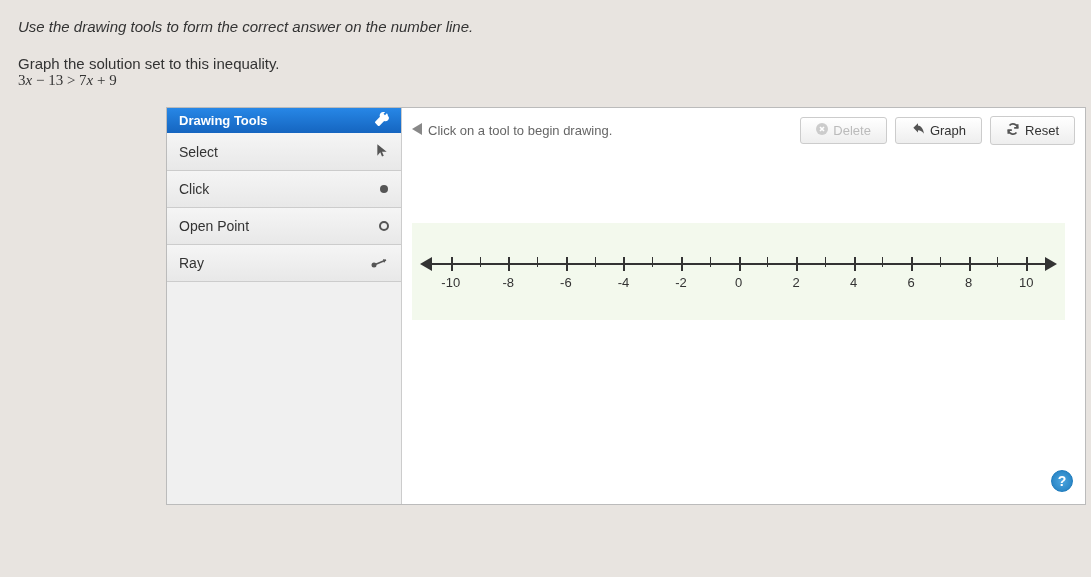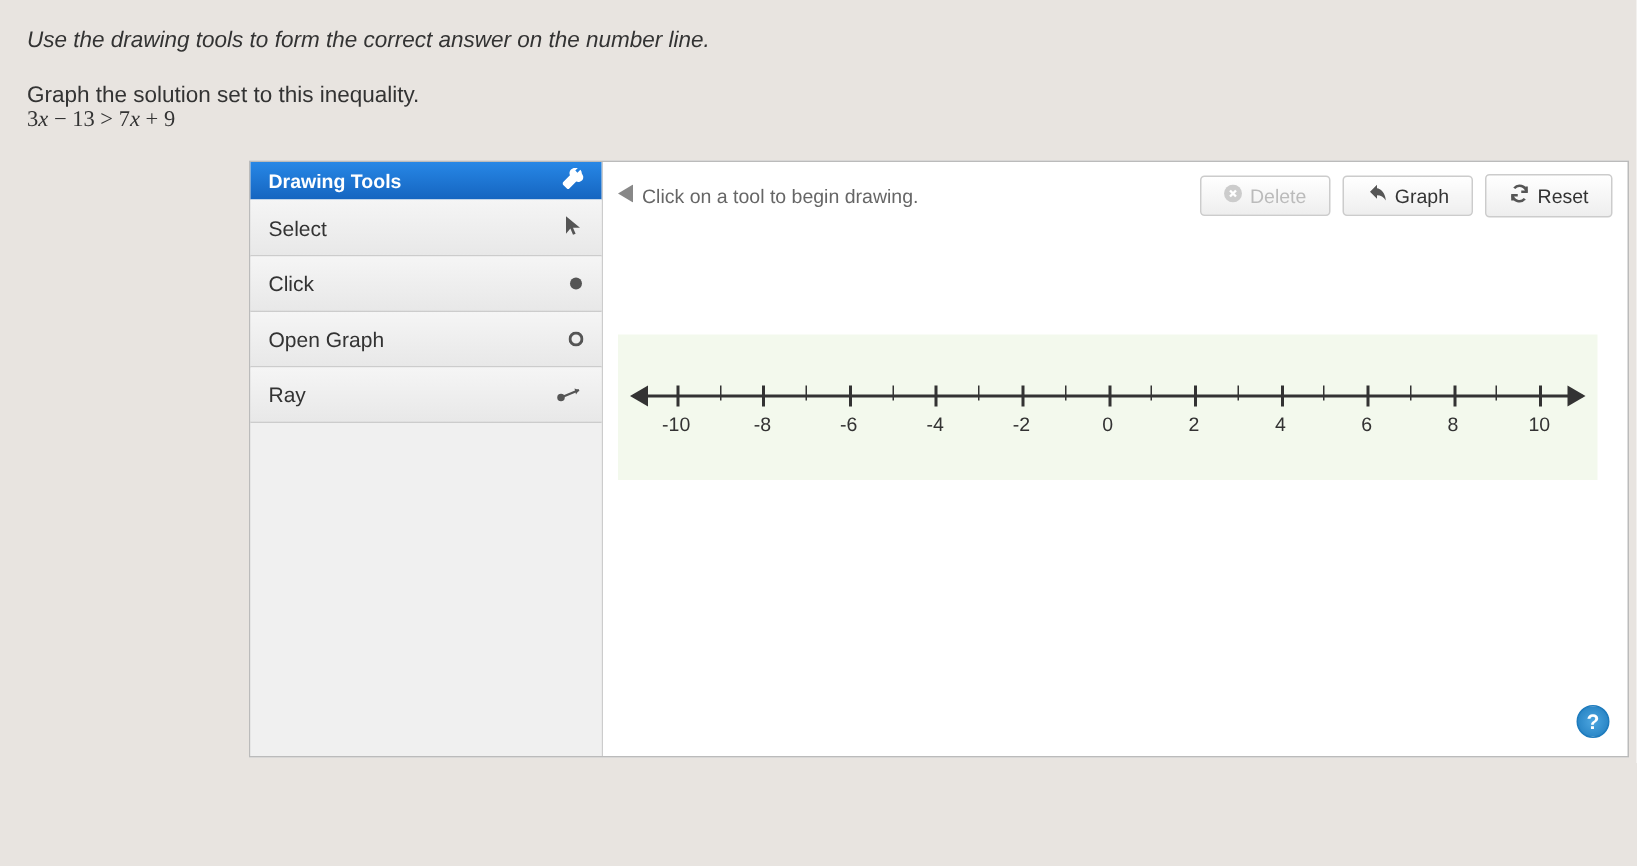--- a/index.html
+++ b/index.html
@@ -173,21 +173,21 @@
     </div>
     <div class="tool-row">
       <span>Click</span>
       <span class="ico">
         <svg width="10" height="10">
             <circle cx="5" cy="5" r="4" fill="#555"></circle>
           </svg>
       </span>
     </div>
     <div class="tool-row">
-      <span>Open Graph</span>
+      <span>Open Point</span>
       <span class="ico">
         <svg width="10" height="10">
             <circle cx="5" cy="5" r="4" fill="none" stroke="#555" stroke-width="2"></circle>
           </svg>
       </span>
     </div>
     <div class="tool-row">
       <span>Ray</span>
       <span class="ico">
         <svg width="18" height="10">

